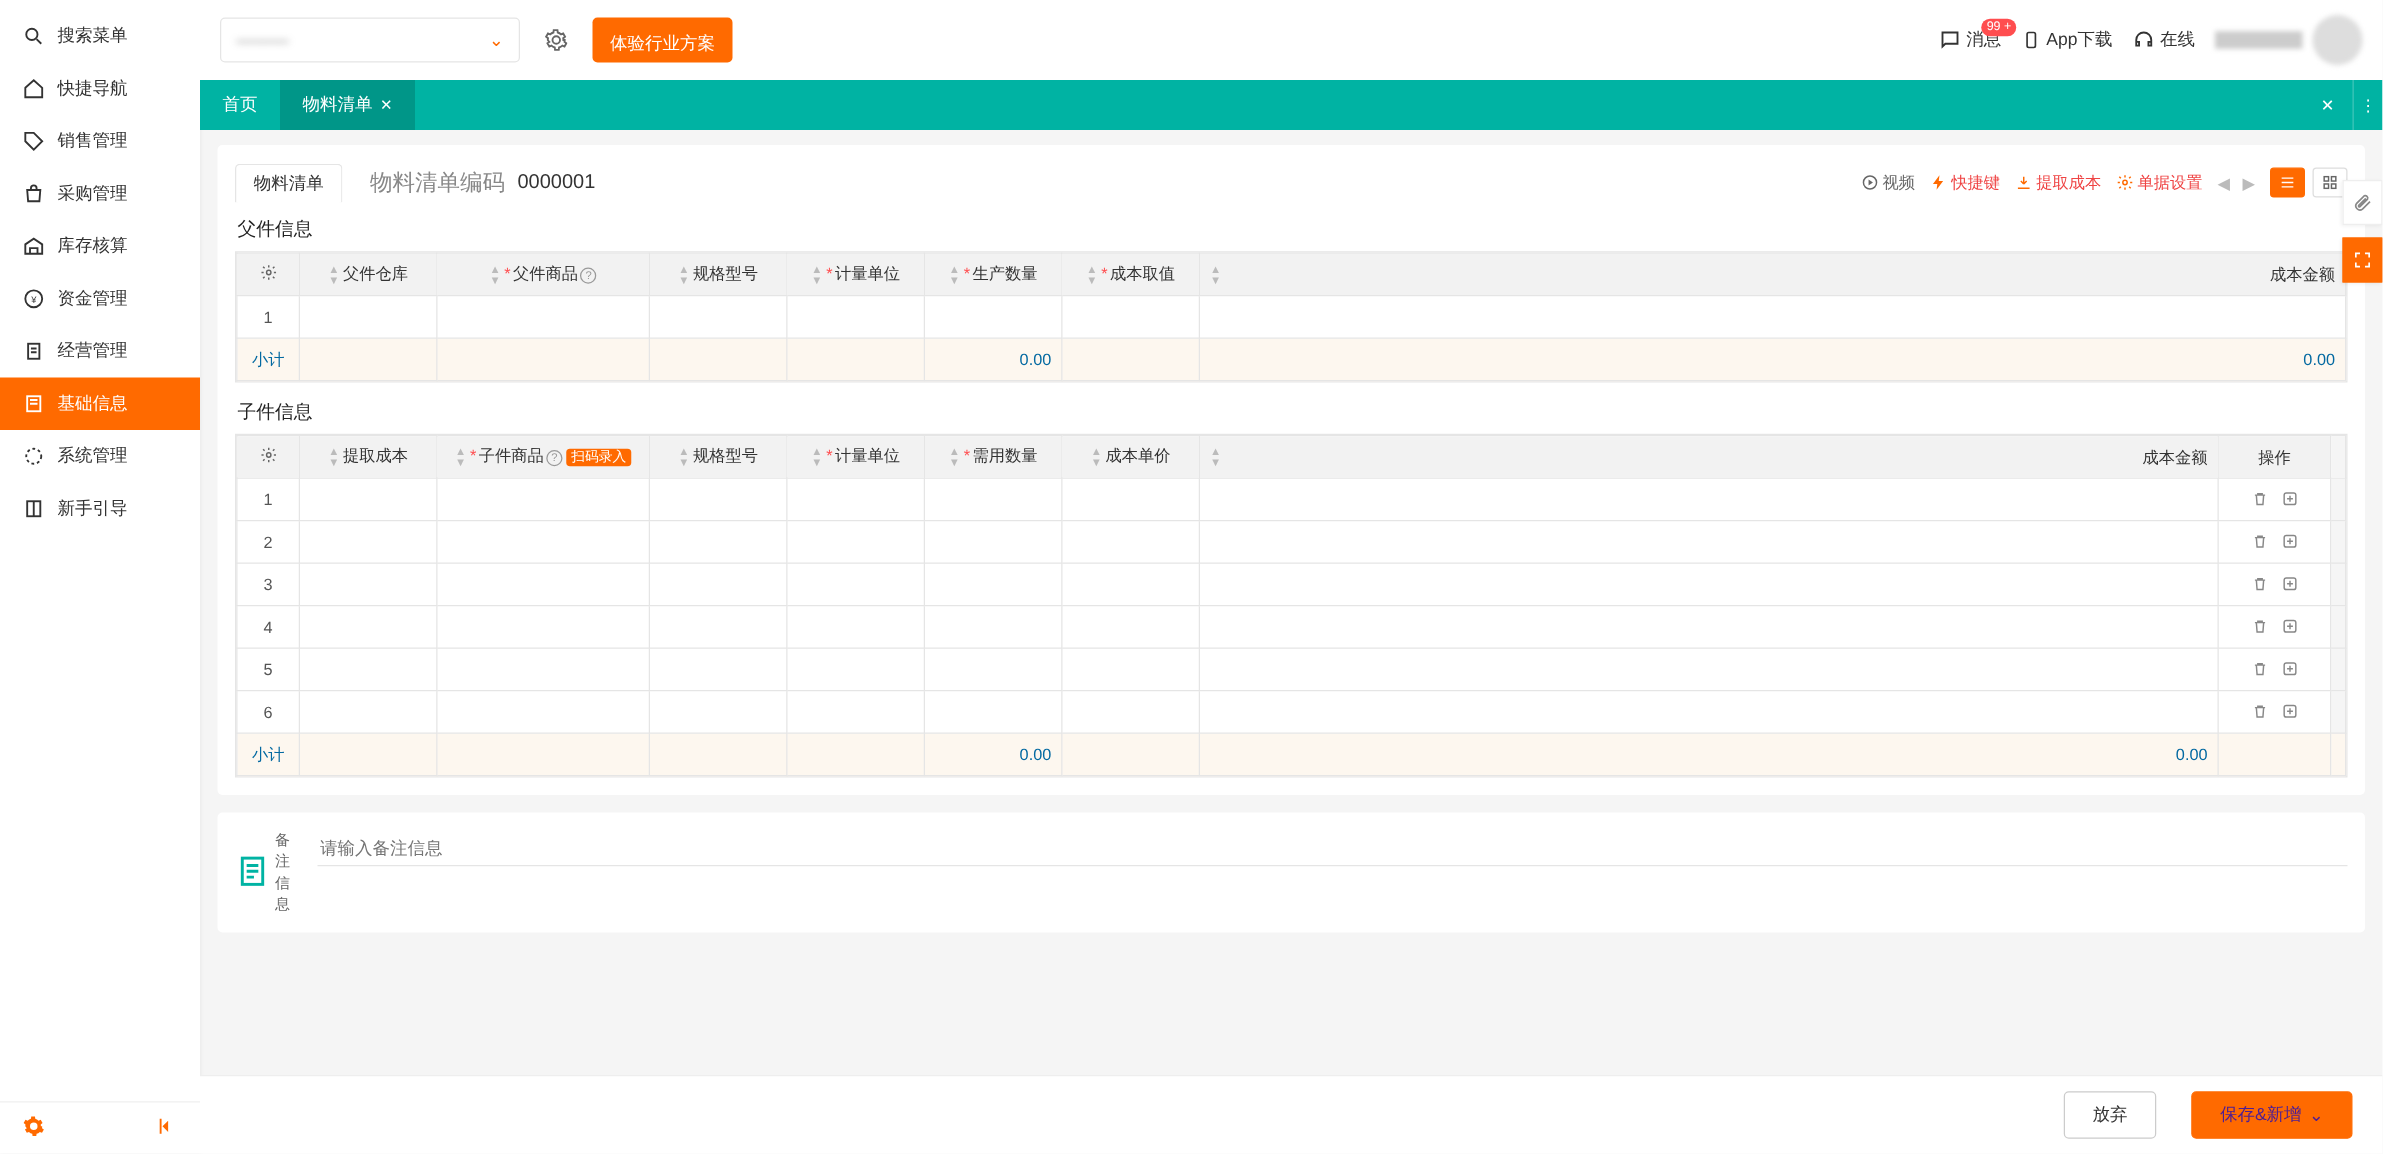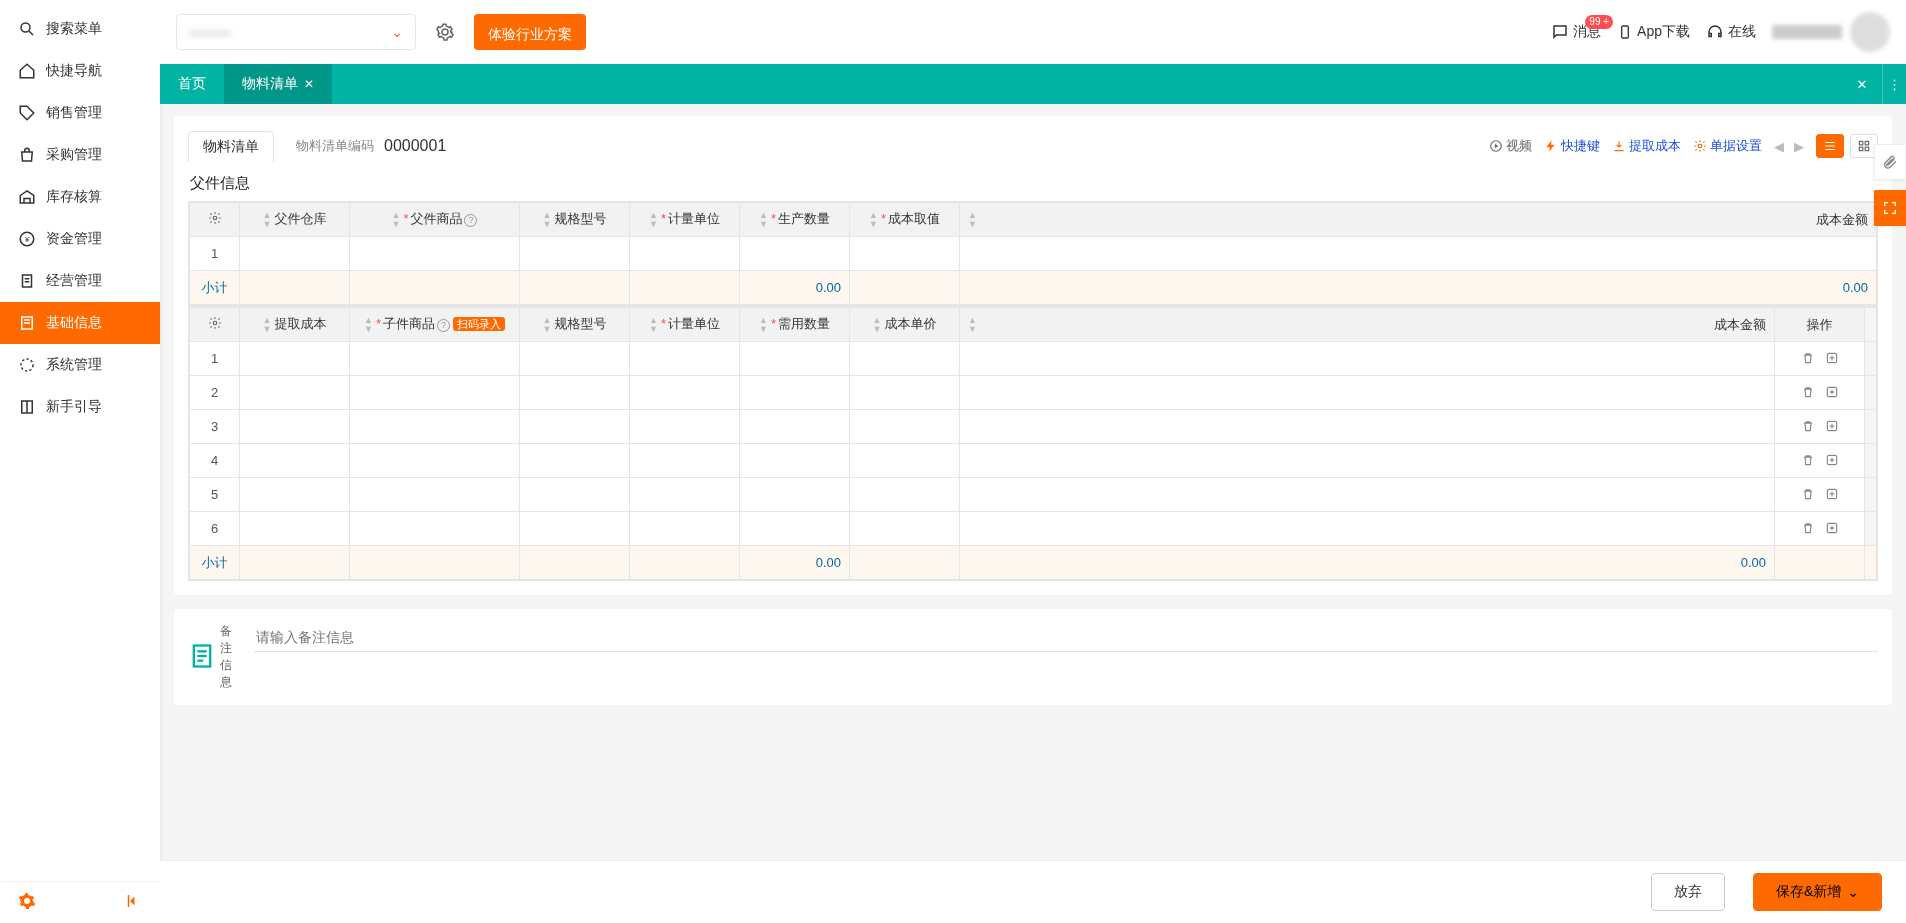--- a/index.html
+++ b/index.html
@@ -42,25 +42,25 @@
 .tab.active { background:#009688; }
 .tab .close-x { font-size:12px; cursor:pointer;}
 .tabs-close { margin-left:auto; width:40px; display:flex; align-items:center; justify-content:center; color:#fff;}
 .tabs-expand { width:24px; display:flex; align-items:center; justify-content:center; color:#fff; border-left:1px solid rgba(255,255,255,0.25);}
 
 
 .content { flex:1; overflow:auto; padding:12px 14px 0; position:relative;}
 .panel { background:#fff; padding: 8px 14px 14px; border-radius:4px;}
 .panel-header { display:flex; align-items:center; height:44px;}
 .ph-tab { position:relative; padding:6px 14px; font-size:14px; color:#333; border:1px solid #e5e5e5; border-bottom:none; border-radius:4px 4px 0 0; background:#fff;}
-.ph-code-label { margin-left:22px; font-size:13px; color:#888;}
+.ph-code-label { margin-left:22px; font-size:18px; color:#888;}
 .ph-code { margin-left:10px; font-size:16px; color:#333;}
 .ph-right { margin-left:auto; display:flex; align-items:center; gap:12px;}
 .ph-link { display:flex; align-items:center; gap:3px; font-size:13px; color:#666;}
-.ph-link.orange { color:#1d4ed8;}
+.ph-link.orange { color:#ef4444;}
 .ph-pagers { display:flex; align-items:center; gap:10px; color:#bbb;}
 .view-toggle { display:flex; align-items:center; gap:6px;}
 .vt { width:28px; height:24px; border:1px solid #ddd; border-radius:3px; display:flex; align-items:center; justify-content:center; color:#666;}
 .vt.active { background:#ff6a00; color:#fff; border-color:#ff6a00;}
 
 .section-title { font-size:15px; color:#222; margin: 6px 2px 8px;}
 .grid-wrap { border:1px solid #e5e5e5; }
 table { width:100%; border-collapse:collapse; table-layout:fixed;}
 th, td { border:1px solid #e5e5e5; padding:6px 8px; height:34px; font-size:13px; background:#fff;}
 th { background:#f2f2f2; font-weight:normal; color:#333; position:relative; white-space:nowrap; overflow:hidden; text-overflow:ellipsis;}
@@ -82,21 +82,21 @@
 .remarks-panel { background:#fff; border-radius:4px; padding:14px; display:flex; gap:16px; align-items:flex-start; margin-top:14px;}
 .remarks-left { display:flex; flex-direction:row; align-items:center; gap:4px; width:50px;}
 .remarks-left .ricon{ color:#00b3a3;}
 .remarks-left .rlabel{ font-size:12px; color:#666;}
 .remarks-input { flex:1; border:none; border-bottom:1px solid #e5e5e5; padding:6px 2px; font-size:14px; outline:none;}
 
 
 .footer { background:#fff; padding:12px 24px; display:flex; gap:28px; justify-content:flex-end; border-top:1px solid #eee;}
 .btn { height:38px; padding:0 22px; border-radius:4px; font-size:14px; display:flex; align-items:center; gap:6px; cursor:pointer;}
 .btn-plain { background:#fff; border:1px solid #ccc; color:#333;}
-.btn-primary { background:#ff6a00; border:1px solid #ff6a00; color:#000000;}
+.btn-primary { background:#ff6a00; border:1px solid #ff6a00; color:#4c1d95;}
 
 
 .side-floats { position:absolute; right:0; top:144px; display:flex; flex-direction:column; gap:10px; z-index:5;}
 .sf-btn { width:32px; height:36px; background:#fff; border:1px solid #eee; display:flex; align-items:center; justify-content:center; color:#888; box-shadow:-1px 1px 3px rgba(0,0,0,0.06);}
 .sf-btn.orange { background:#ff6a00; color:#fff; border-color:#ff6a00;}
 </style>
 </head>
 <body>
 
 <div class="app">
@@ -356,20 +356,21 @@
                   <td></td>
                   <td></td>
                 <td class="right-align">0.00</td>
                   <td></td>
                 <td class="right-align">0.00</td>
               </tr>
             </tbody>
           </table>
         </div>
 
+        <div class="section-title" style="margin-top:14px">子件信息</div>
         <div class="grid-wrap">
           <table>
             <colgroup>
               <col style="width:50px">
                 <col style="width:110px">
                 <col style="width:170px">
                 <col style="width:110px">
                 <col style="width:110px">
                 <col style="width:110px">
                 <col style="width:110px">

